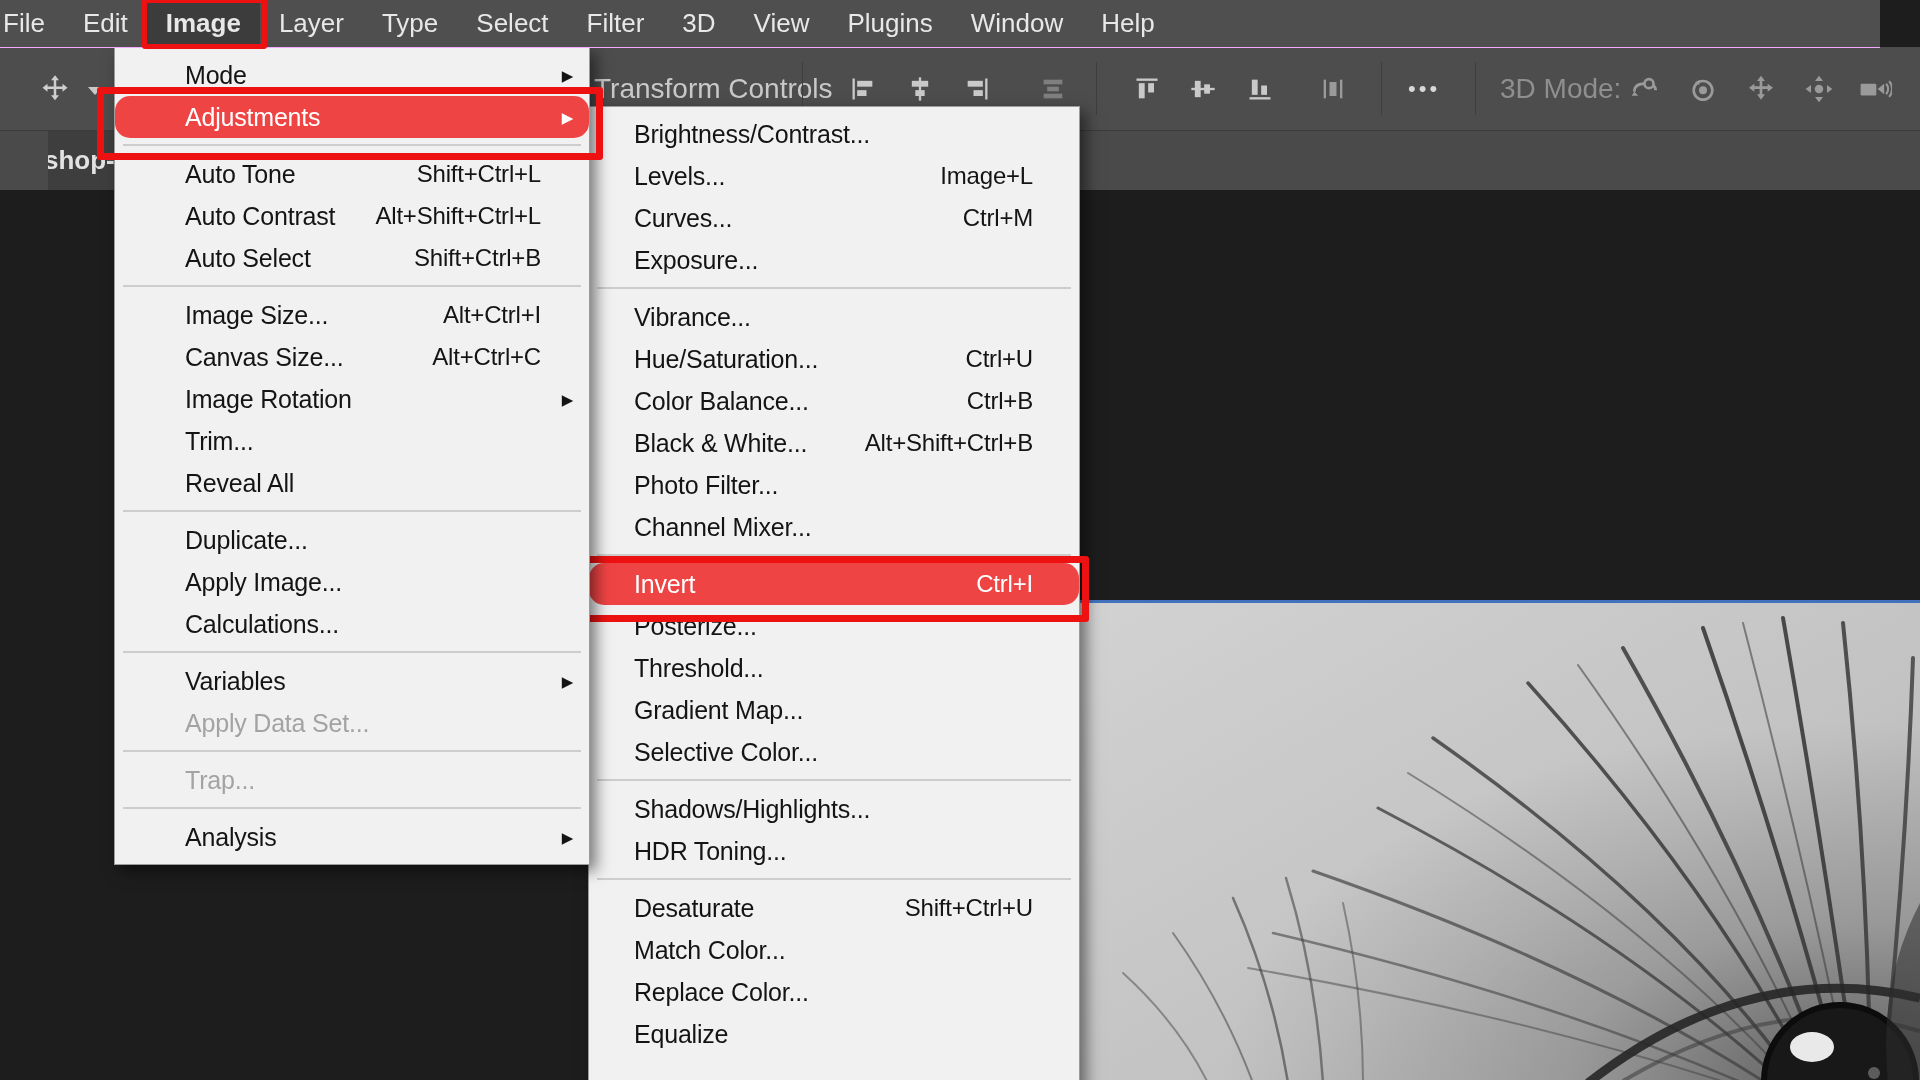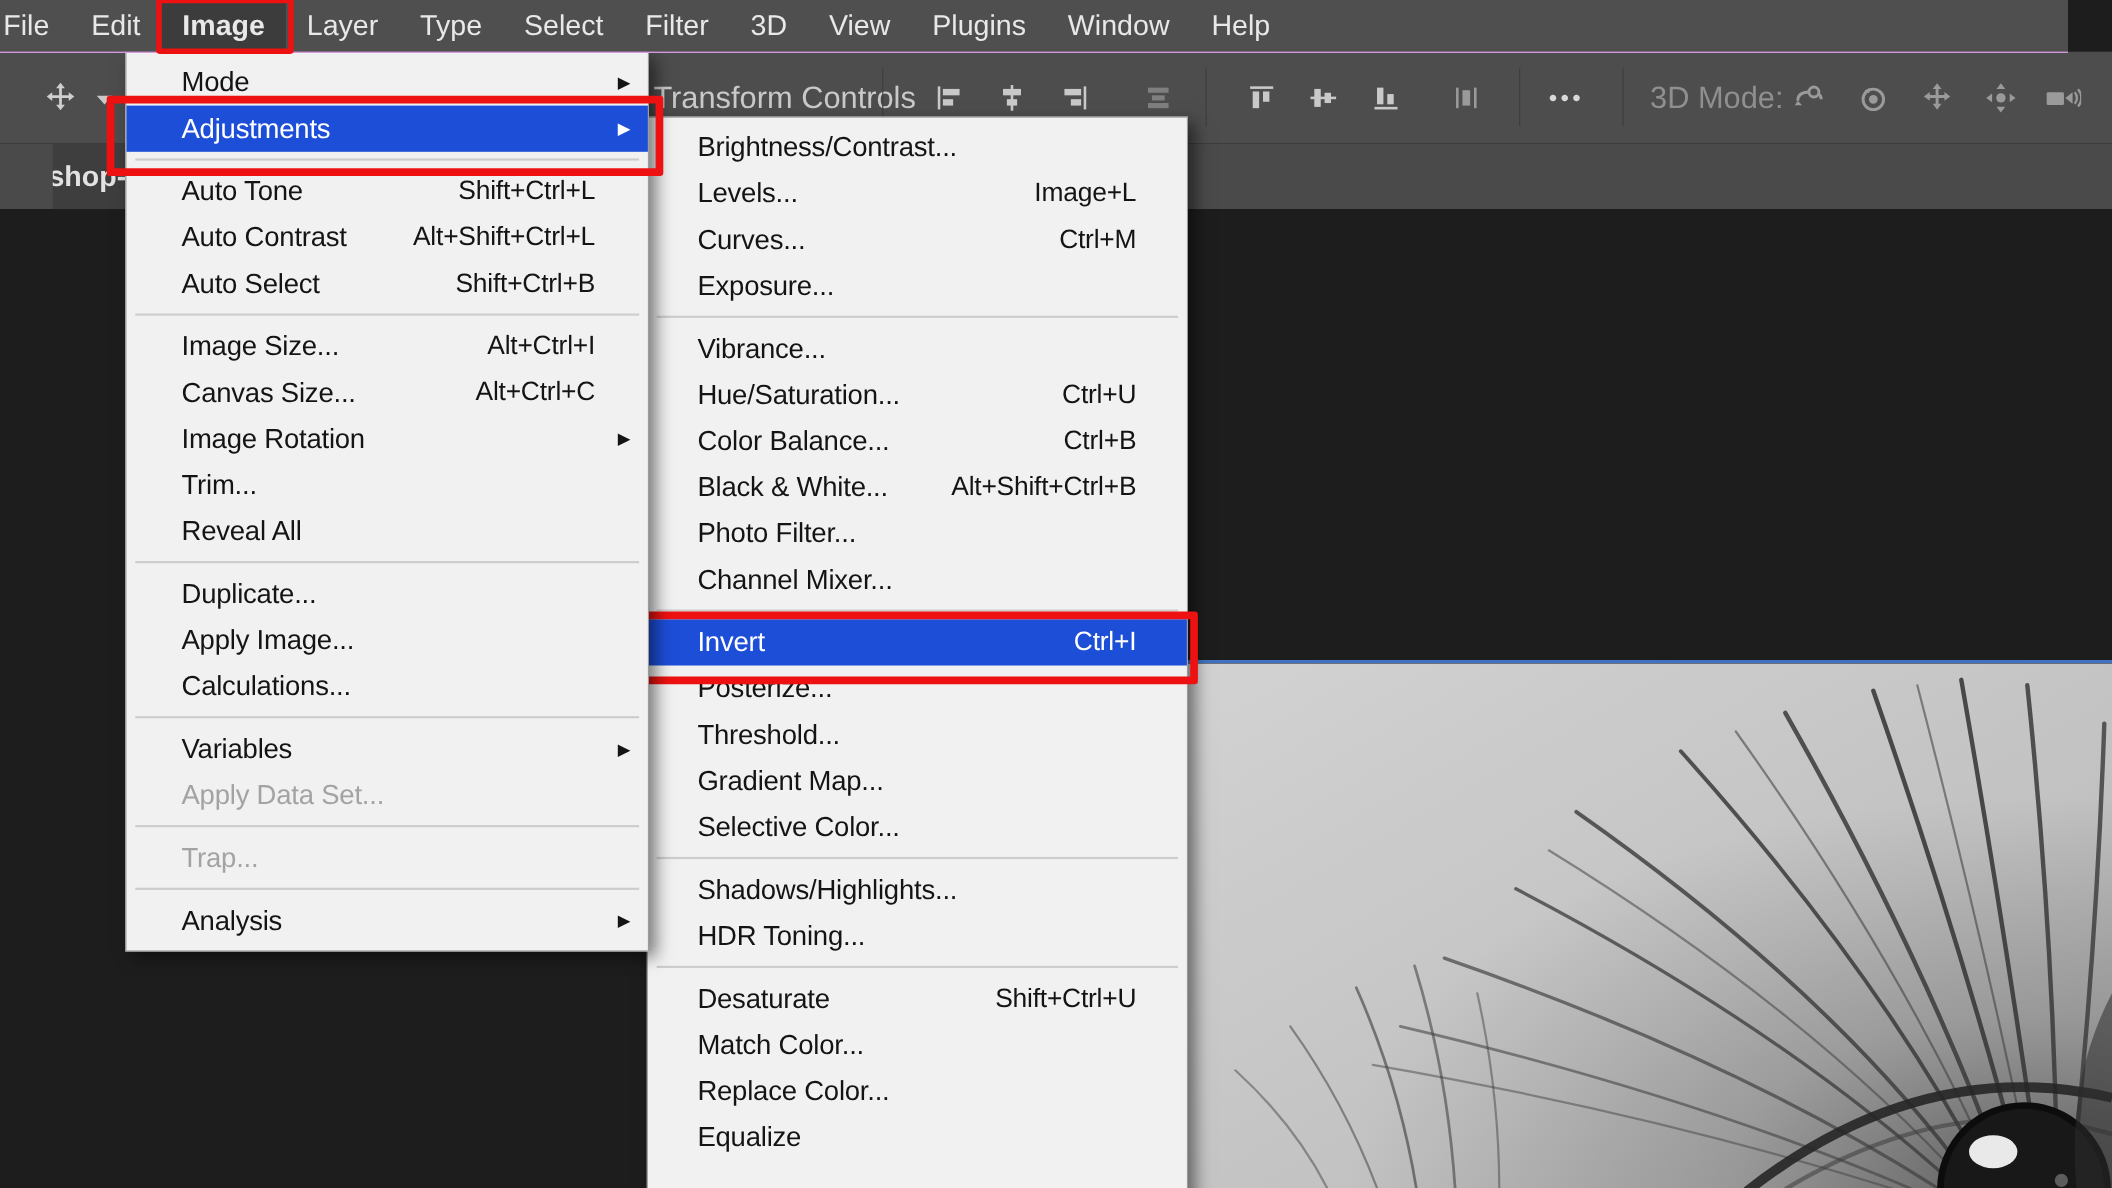--- a/index.html
+++ b/index.html
@@ -41,28 +41,28 @@
   #eye-image{position:absolute;left:1078px;top:600px;width:842px;height:480px;z-index:2;
     border-top:3px solid #4272bf;overflow:hidden;}
   #eye-image svg{display:block;}
 
   
   .menu-panel{position:absolute;background:#f1f1f1;border:1px solid #9c9c9c;
     box-shadow:6px 6px 14px rgba(0,0,0,.5);padding:6px 0;z-index:20;}
   #image-menu{left:114px;top:47px;width:474px;}
   #adjustments-submenu{left:588px;top:106px;width:490px;height:1200px;z-index:19;}
   .menu-row{position:relative;height:42px;display:flex;align-items:center;
-    padding:0 16px 0 50px;font-size:25px;color:#141414;letter-spacing:-.2px;cursor:default;}
+    padding:0 16px 0 70px;font-size:25px;color:#141414;letter-spacing:-.2px;cursor:default;}
   #adjustments-submenu .menu-row{padding:0 14px 0 45px;}
   .menu-row .mi-label{flex:0 0 auto;white-space:nowrap;}
   .menu-row .mi-gap{flex:1 1 auto;}
   .menu-row .mi-shortcut{flex:0 0 auto;font-size:24px;white-space:nowrap;margin-right:14px;}
   .menu-row .mi-arrow{flex:0 0 18px;font-size:15px;text-align:right;line-height:1;}
   .menu-row.disabled{color:#a3a3a3;}
-  .menu-row.highlighted{background:#1d4ed8;color:#fff;}
+  .menu-row.highlighted{background:#ef4444;color:#fff;border-radius:15px;}
   .menu-sep{position:relative;height:15px;}
   .menu-sep::after{content:"";position:absolute;left:8px;right:8px;top:6px;
     border-top:2px solid #cdcdcd;}
   .row-annotation{position:absolute;border:7px solid #ee1111;border-radius:3px;
     pointer-events:none;z-index:25;}
   .row-annotation.adjustments{left:-18px;right:-14px;top:-9px;bottom:-22px;}
   .row-annotation.invert{left:-12px;right:-10px;top:-7px;bottom:-17px;}
 </style>
 </head>
 <body>

